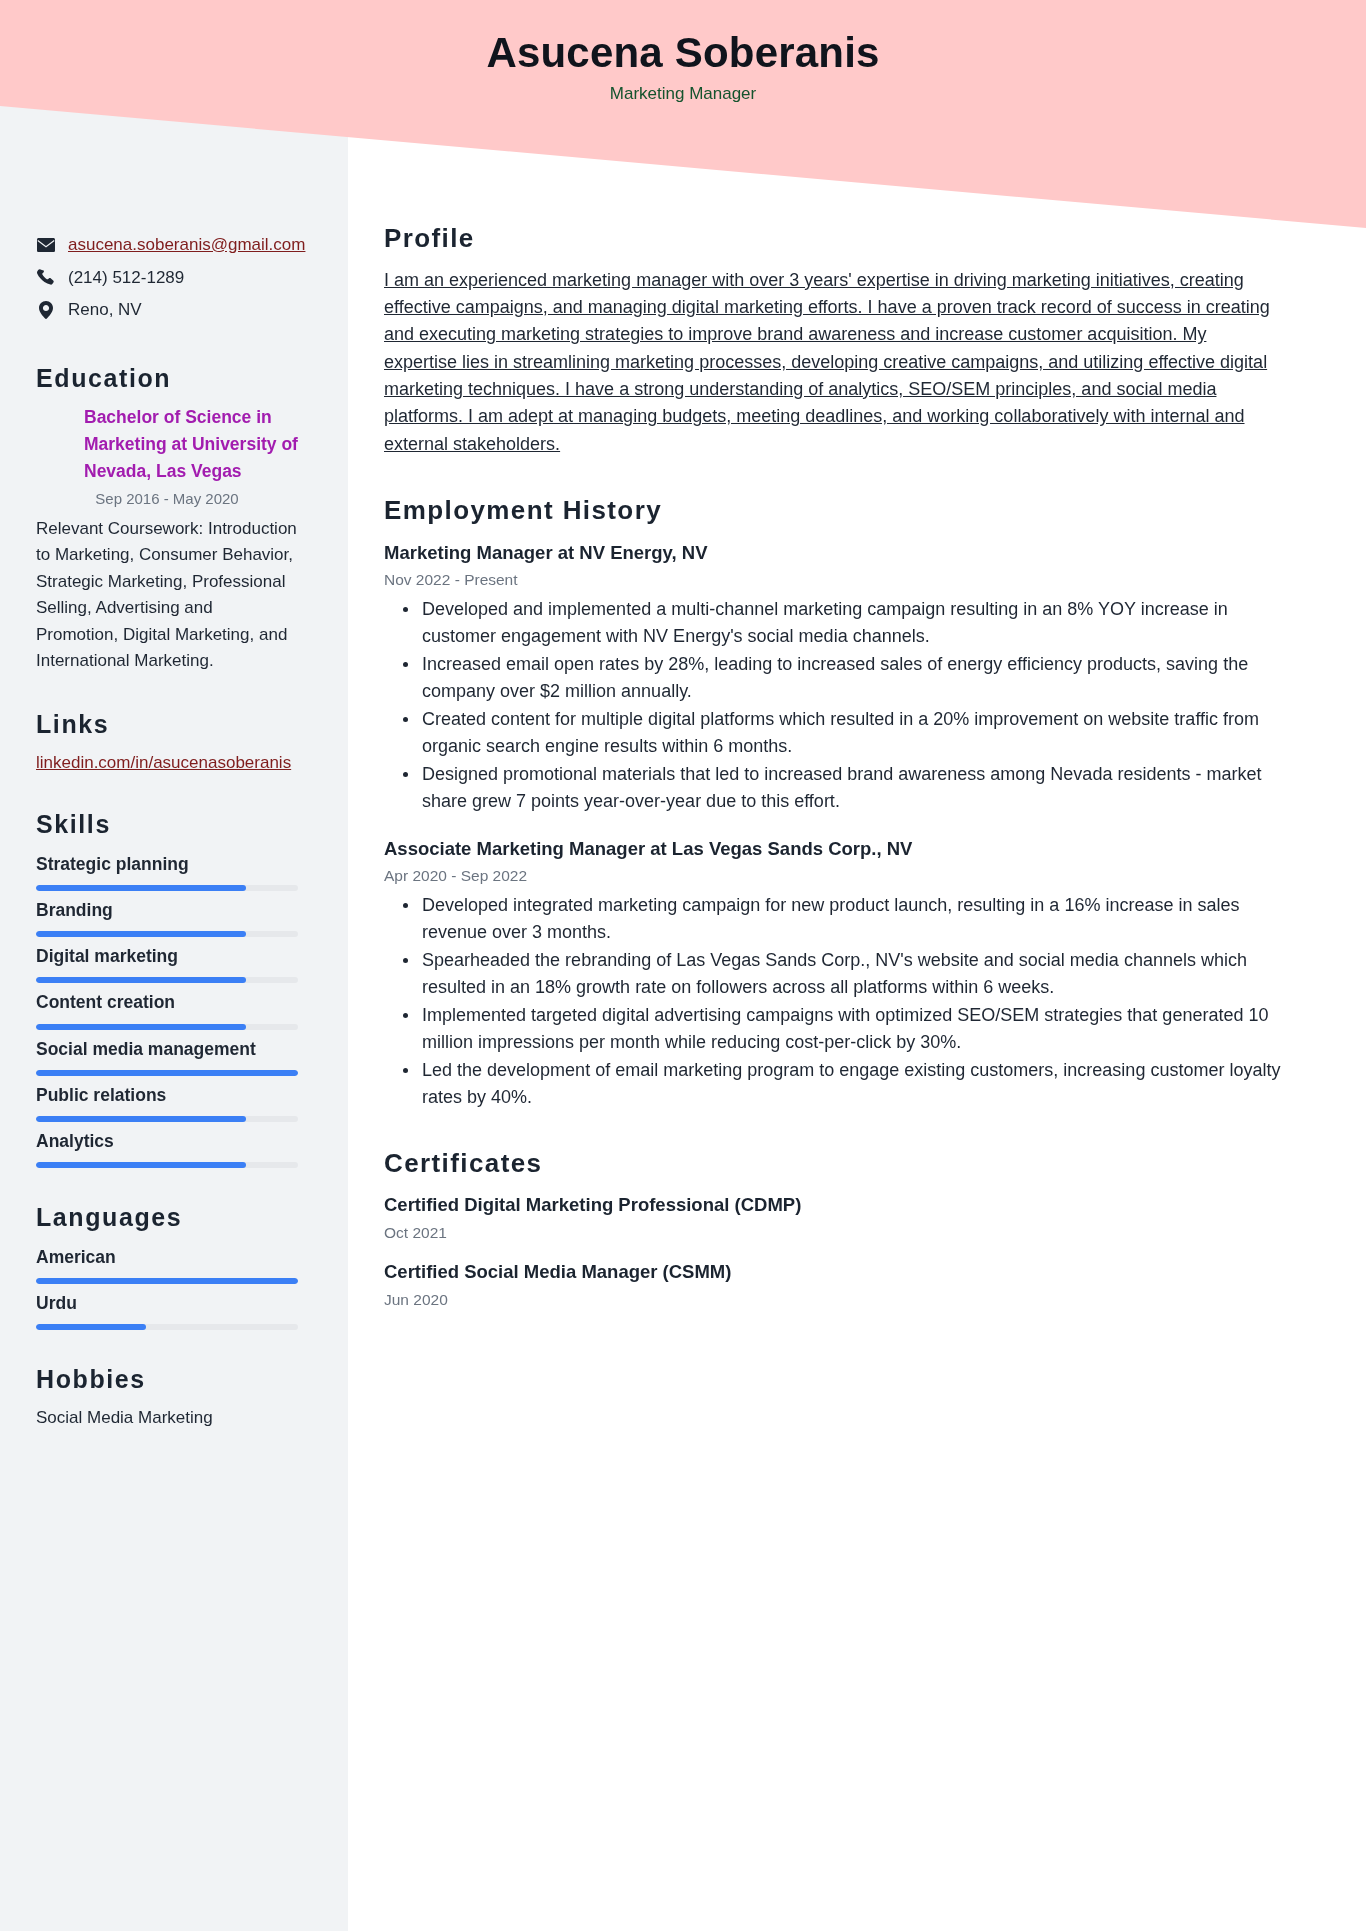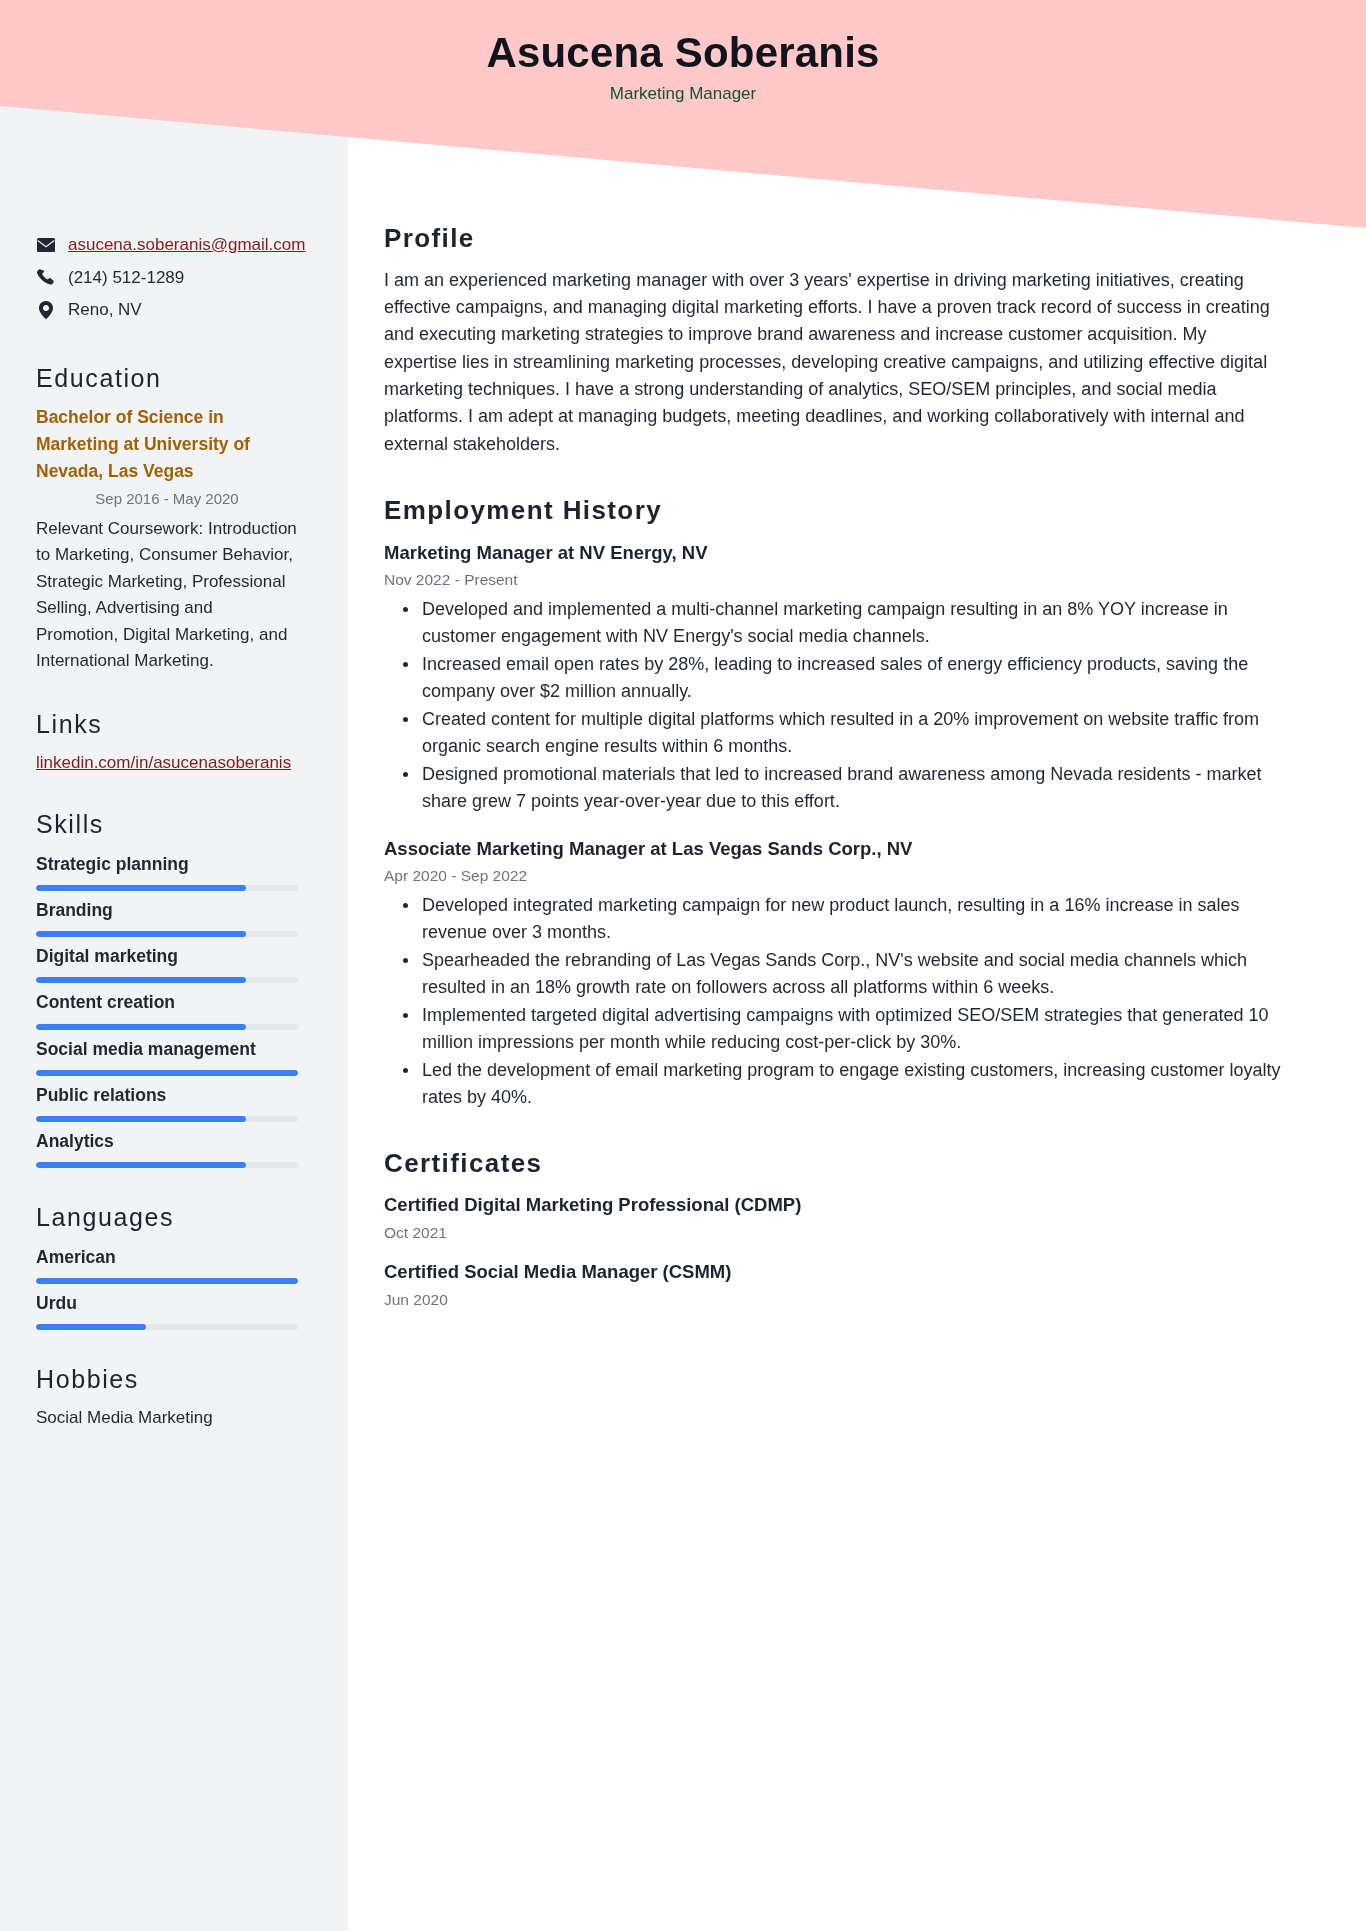--- a/index.html
+++ b/index.html
@@ -103,33 +103,34 @@
   .contact-text { color: #1f2733; white-space: nowrap; }
   a.link, .link {
     color: #7f1d1d;
     text-decoration: underline;
     white-space: nowrap;
   }
 
   
   .side-heading {
     font-size: 25px;
-    font-weight: normal;
+    font-weight: bold;
     letter-spacing: 1.6px;
     color: #1b2430;
     margin: 0 0 10px 0;
     line-height: 1.25;
   }
   .side-block { margin-bottom: 34px; }
 
   .edu-degree {
     font-size: 17.5px;
     font-weight: bold;
-    color: #a16207;
+    color: #a21caf;
     line-height: 1.55;
+    margin-left: 48px;
   }
   .edu-dates {
     font-size: 15px;
     color: #6b7480;
     margin-top: 3px;
     line-height: 1.5;
     text-align: center;
   }
   .edu-desc {
     font-size: 17px;
@@ -180,20 +181,21 @@
     letter-spacing: 1.4px;
     color: #1b2430;
     margin-bottom: 12px;
     line-height: 1.25;
   }
   .main-block { margin-bottom: 36px; }
   .profile-text {
     font-size: 18px;
     color: #1f2733;
     line-height: 1.52;
+    text-decoration: underline;
   }
   .job-title {
     font-size: 18.5px;
     font-weight: bold;
     color: #1b2430;
     line-height: 1.5;
   }
   .job-dates {
     font-size: 15.5px;
     color: #6b7480;

